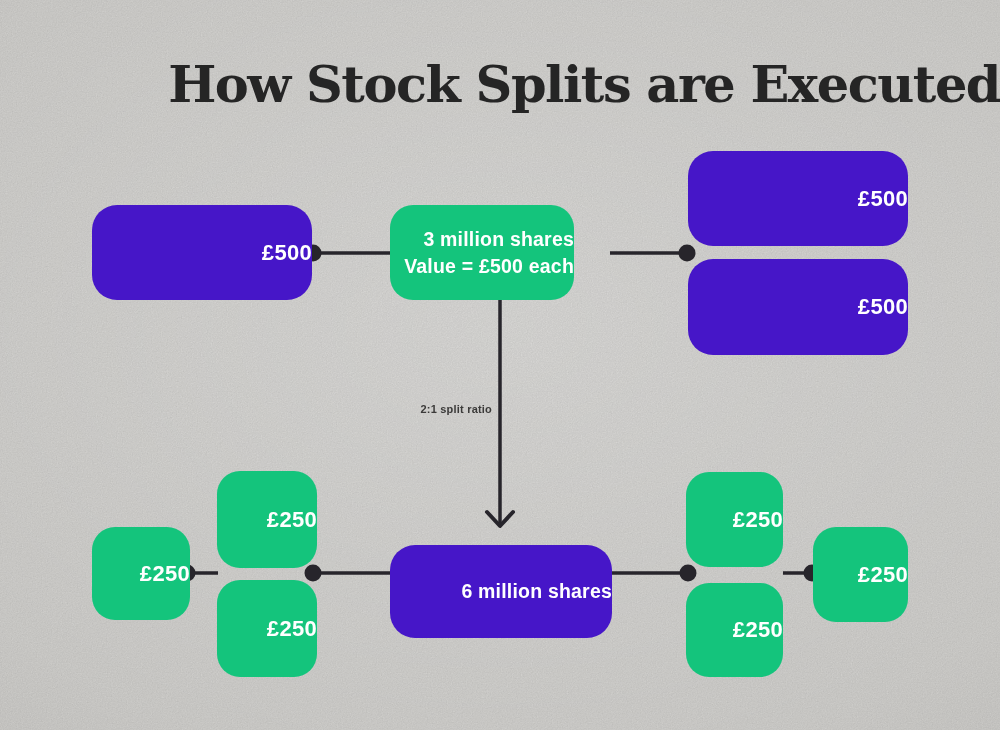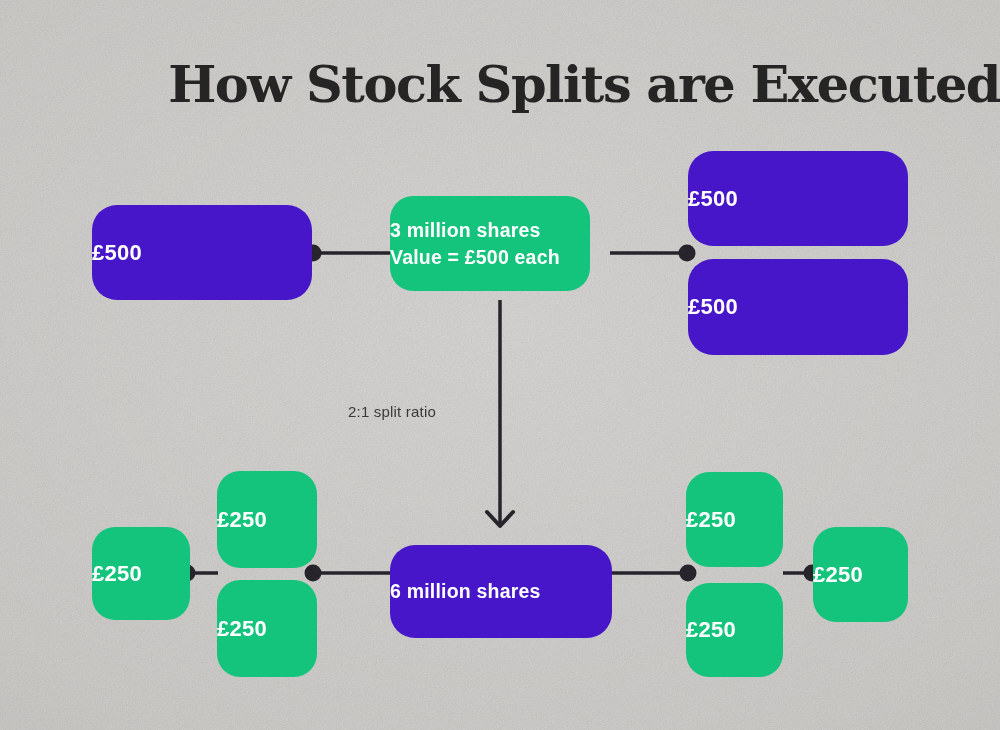--- a/index.html
+++ b/index.html
@@ -53,55 +53,55 @@
     stroke: var(--connector, #27252b);
     stroke-width: 4;
     fill: none;
     stroke-linecap: round;
     stroke-linejoin: round;
   }
   .box {
     position: absolute;
     display: flex;
     flex-direction: column;
-    align-items: flex-start;
+    align-items: flex-end;
     justify-content: center;
     color: var(--box_text, #ffffff);
     font-weight: bold;
     text-align: center;
     box-sizing: border-box;
   }
   .purple { background: var(--purple, #4616c8); border-radius: 25px; }
   .green  { background: var(--green, #14c47c); border-radius: 23px; }
   .share-label { font-size: 22px; letter-spacing: 0.3px; }
   .pool-line { font-size: 19.5px; line-height: 27px; letter-spacing: 0.2px; }
 
   
   .b-top-left      { left: 92px;  top: 205px; width: 220px; height: 95px; }
-  .b-top-center    { left: 390px; top: 196px; width: 200px; height: 95px; }
+  .b-top-center    { left: 390px; top: 205px; width: 184px; height: 95px; }
   .b-top-right-1   { left: 688px; top: 151px; width: 220px; height: 95px; }
   .b-top-right-2   { left: 688px; top: 259px; width: 220px; height: 96px; }
 
   
   .b-far-left      { left: 92px;  top: 527px; width: 98px;  height: 93px; }
   .b-lstack-top    { left: 217px; top: 471px; width: 100px; height: 97px; }
   .b-lstack-bottom { left: 217px; top: 580px; width: 100px; height: 97px; }
   .b-bottom-center { left: 390px; top: 545px; width: 222px; height: 93px; }
   .b-rstack-top    { left: 686px; top: 472px; width: 97px;  height: 95px; }
   .b-rstack-bottom { left: 686px; top: 583px; width: 97px;  height: 94px; }
   .b-far-right     { left: 813px; top: 527px; width: 95px;  height: 95px; }
 
   .ratio-label {
     position: absolute;
     left: 292px;
     top: 403px;
     width: 200px;
-    text-align: center;
-    font-size: 15px;
-    font-weight: normal;
+    text-align: right;
+    font-size: 11px;
+    font-weight: bold;
     letter-spacing: 0.2px;
     color: var(--label_text, #3b3a39);
   }
 </style>
 </head>
 <body>
 
 <div class="canvas">
 
   <svg class="texture" width="1000" height="730" aria-hidden="true">

